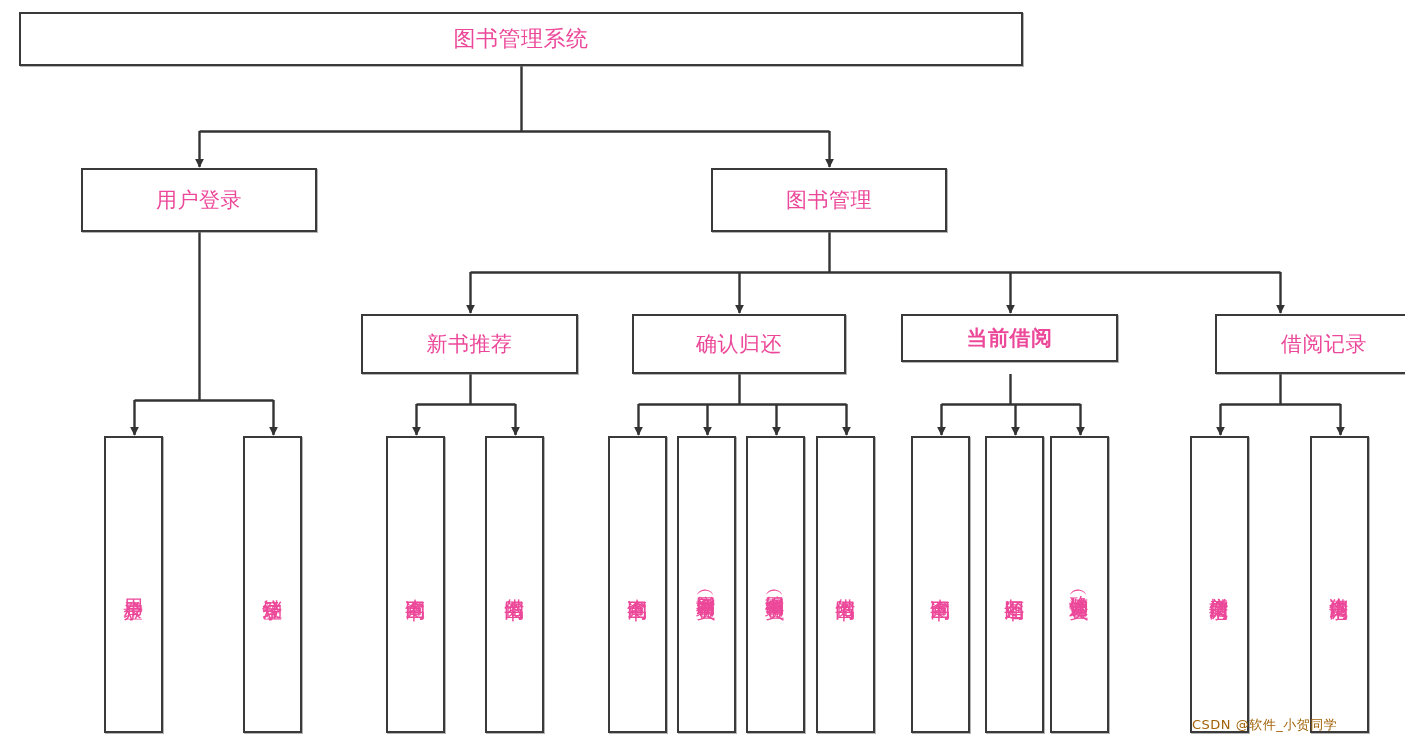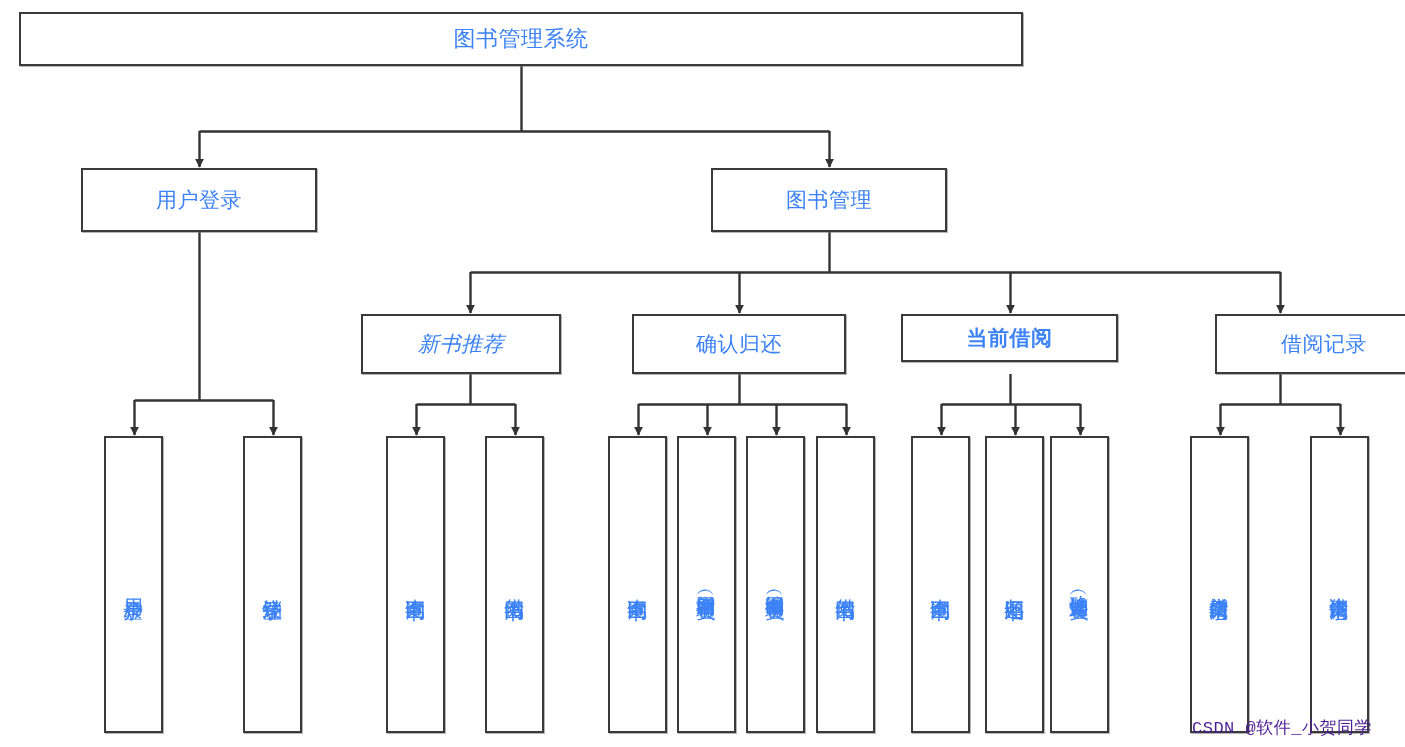--- a/index.html
+++ b/index.html
@@ -28,21 +28,21 @@
   }
   .node {
     position: absolute;
     box-sizing: border-box;
     background: #ffffff;
     border: 2px solid #3a3a3a;
     box-shadow: 1px 1px 0 0 rgba(120,120,120,0.55);
     display: flex;
     align-items: center;
     justify-content: center;
-    color: #3b82f6;
+    color: #ec4899;
     z-index: 2;
   }
   .node-label {
     display: block;
     text-align: center;
     line-height: 1.18;
     white-space: nowrap;
   }
   
   .node.horiz .node-label {
@@ -66,26 +66,25 @@
     letter-spacing: 1px;
     white-space: nowrap;
   }
   .node.vert.tall-text .node-label {
     font-size: 19px;
     line-height: 1.18;
   }
   .watermark {
     position: absolute;
     z-index: 5;
-    color: #4c1d95;
-    font-size: 17px;
+    color: #a16207;
+    font-size: 13px;
     letter-spacing: 0.5px;
     white-space: nowrap;
     user-select: none;
-    font-family: Liberation Mono, monospace;
   }
 </style>
 </head>
 <body>
 
 <div id="diagram-root">
 
   <svg id="edges-layer" width="1405" height="747" viewBox="0 0 1405 747" aria-hidden="true">
     <defs>
       <marker id="arrowhead" markerWidth="9" markerHeight="9" refX="8.2" refY="4.5" orient="auto" markerUnits="userSpaceOnUse">
@@ -132,21 +131,21 @@
   <div id="nodes-layer">
       <div class="node horiz root" style="left: 19px; top: 12px; width: 1004px; height: 54px;">
         <span class="node-label">图书管理系统</span>
       </div>
       <div class="node horiz" style="left: 81px; top: 168px; width: 236px; height: 64px;">
         <span class="node-label">用户登录</span>
       </div>
       <div class="node horiz" style="left: 711px; top: 168px; width: 236px; height: 64px;">
         <span class="node-label">图书管理</span>
       </div>
-      <div class="node horiz" style="left: 361px; top: 314px; width: 200px; height: 60px; font-style: italic;">
+      <div class="node horiz" style="left: 361px; top: 314px; width: 217px; height: 60px;">
         <span class="node-label">新书推荐</span>
       </div>
       <div class="node horiz" style="left: 632px; top: 314px; width: 214px; height: 60px;">
         <span class="node-label">确认归还</span>
       </div>
       <div class="node horiz" style="left: 901px; top: 314px; width: 217px; height: 48px; font-weight: bold;">
         <span class="node-label">当前借阅</span>
       </div>
       <div class="node horiz" style="left: 1171px; top: 314px; width: 218px; height: 60px; margin-left: 44px;">
         <span class="node-label">借阅记录</span>

